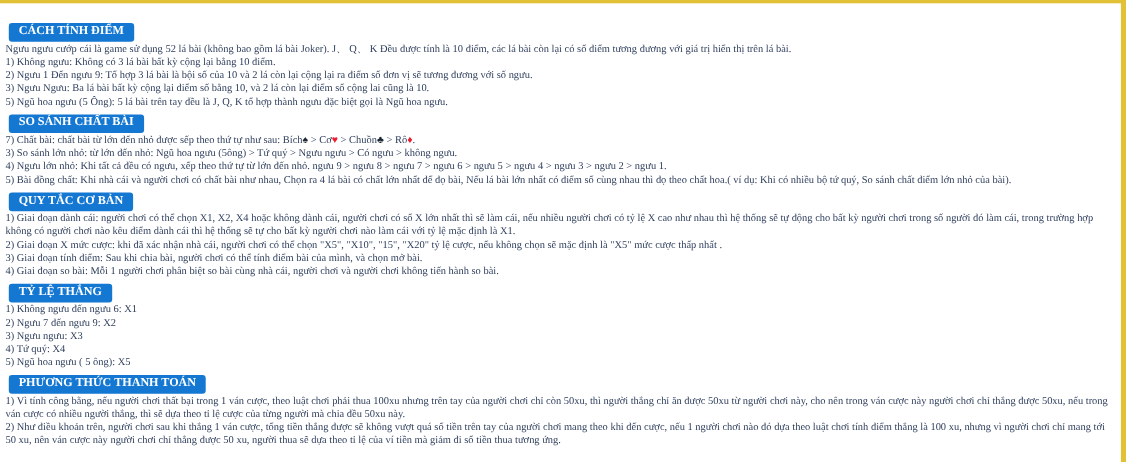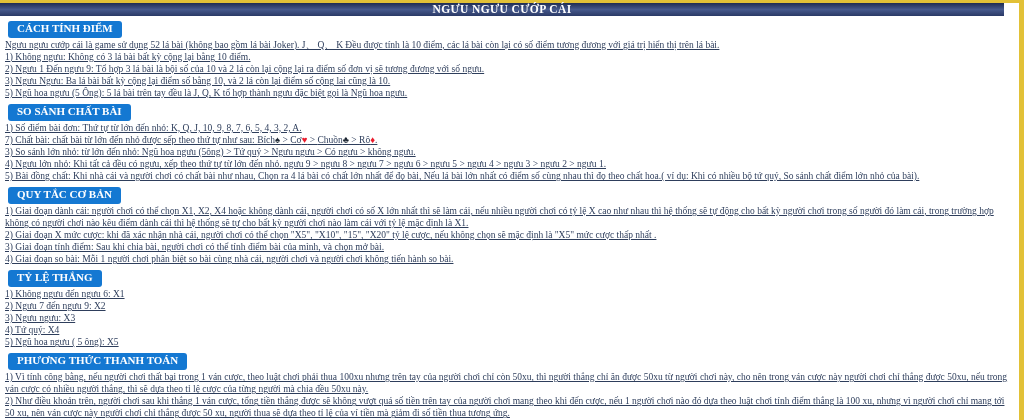--- a/index.html
+++ b/index.html
@@ -29,54 +29,49 @@
     display:inline-block;margin-left:8px;
     background:#1478d2;color:#ffffff;
     font-weight:bold;font-size:11px;line-height:1.15;
     padding:1px 9px 3px 9px;border-radius:3px;
     white-space:nowrap;
   }
   .line{
     margin:0;padding:0 2px 0 5px;
     font-size:9.5px;line-height:12.1px;
     color:#2e3e5c;
-    text-decoration:underline;
   }
   .suit-black{color:#1d2733;}
   .suit-red{color:#ea1c2d;}
 </style>
 </head>
 <body>
 
 <div class="page">
   <div class="frame-top"></div>
   <div class="frame-right"></div>
 
-  <header class="title-bar">
-    <span class="title">NGƯU NGƯU CƯỚP CÁI</span>
-  </header>
 
   <main class="content">
 
     <section>
       <div class="badge-row">
         <span class="badge">CÁCH TÍNH ĐIỂM</span>
       </div>
       <p class="line">Ngưu ngưu cướp cái là game sử dụng 52 lá bài (không bao gồm lá bài Joker). J、 Q、 K Đều được tính là 10 điểm, các lá bài còn lại có số điểm tương đương với giá trị hiển thị trên lá bài.</p>
       <p class="line">1) Không ngưu: Không có 3 lá bài bất kỳ cộng lại bằng 10 điểm.</p>
       <p class="line">2) Ngưu 1 Đến ngưu 9: Tổ hợp 3 lá bài là bội số của 10 và 2 lá còn lại cộng lại ra điểm số đơn vị sẽ tương đương với số ngưu.</p>
       <p class="line">3) Ngưu Ngưu: Ba lá bài bất kỳ cộng lại điểm số bằng 10, và 2 lá còn lại điểm số cộng lai cũng là 10.</p>
       <p class="line">5) Ngũ hoa ngưu (5 Ông): 5 lá bài trên tay đều là J, Q, K tổ hợp thành ngưu đặc biệt gọi là Ngũ hoa ngưu.</p>
     </section>
 
     <section>
       <div class="badge-row">
         <span class="badge">SO SÁNH CHẤT BÀI</span>
       </div>
-      <p class="line">1) Số điểm bài đơn: Thứ tự từ lớn đến nhỏ: K, Q, J, 10, 9, 8, 7, 6, 5, 4, 3, 2, A.</p>
       <p class="line"><span>7) Chất bài: chất bài từ lớn đến nhỏ được sếp theo thứ tự như sau: </span><span>Bích</span><span class="suit-black">♠</span><span> &gt; </span><span>Cơ</span><span class="suit-red">♥</span><span> &gt; </span><span>Chuồn</span><span class="suit-black">♣</span><span> &gt; </span><span>Rô</span><span class="suit-red">♦</span><span>.</span></p>
       <p class="line">3) So sánh lớn nhỏ: từ lớn đến nhỏ: Ngũ hoa ngưu (5ông) &gt; Tứ quý &gt; Ngưu ngưu &gt; Có ngưu &gt; không ngưu.</p>
       <p class="line">4) Ngưu lớn nhỏ: Khi tất cả đều có ngưu, xếp theo thứ tự từ lớn đến nhỏ. ngưu 9 &gt; ngưu 8 &gt; ngưu 7 &gt; ngưu 6 &gt; ngưu 5 &gt; ngưu 4 &gt; ngưu 3 &gt; ngưu 2 &gt; ngưu 1.</p>
       <p class="line">5) Bài đồng chất: Khi nhà cái và người chơi có chất bài như nhau, Chọn ra 4 lá bài có chất lớn nhất để đọ bài, Nếu lá bài lớn nhất có điểm số cùng nhau thì đọ theo chất hoa.( ví dụ: Khi có nhiều bộ tứ quý, So sánh chất điểm lớn nhỏ của bài).</p>
     </section>
 
     <section>
       <div class="badge-row">
         <span class="badge">QUY TẮC CƠ BẢN</span>
       </div>

